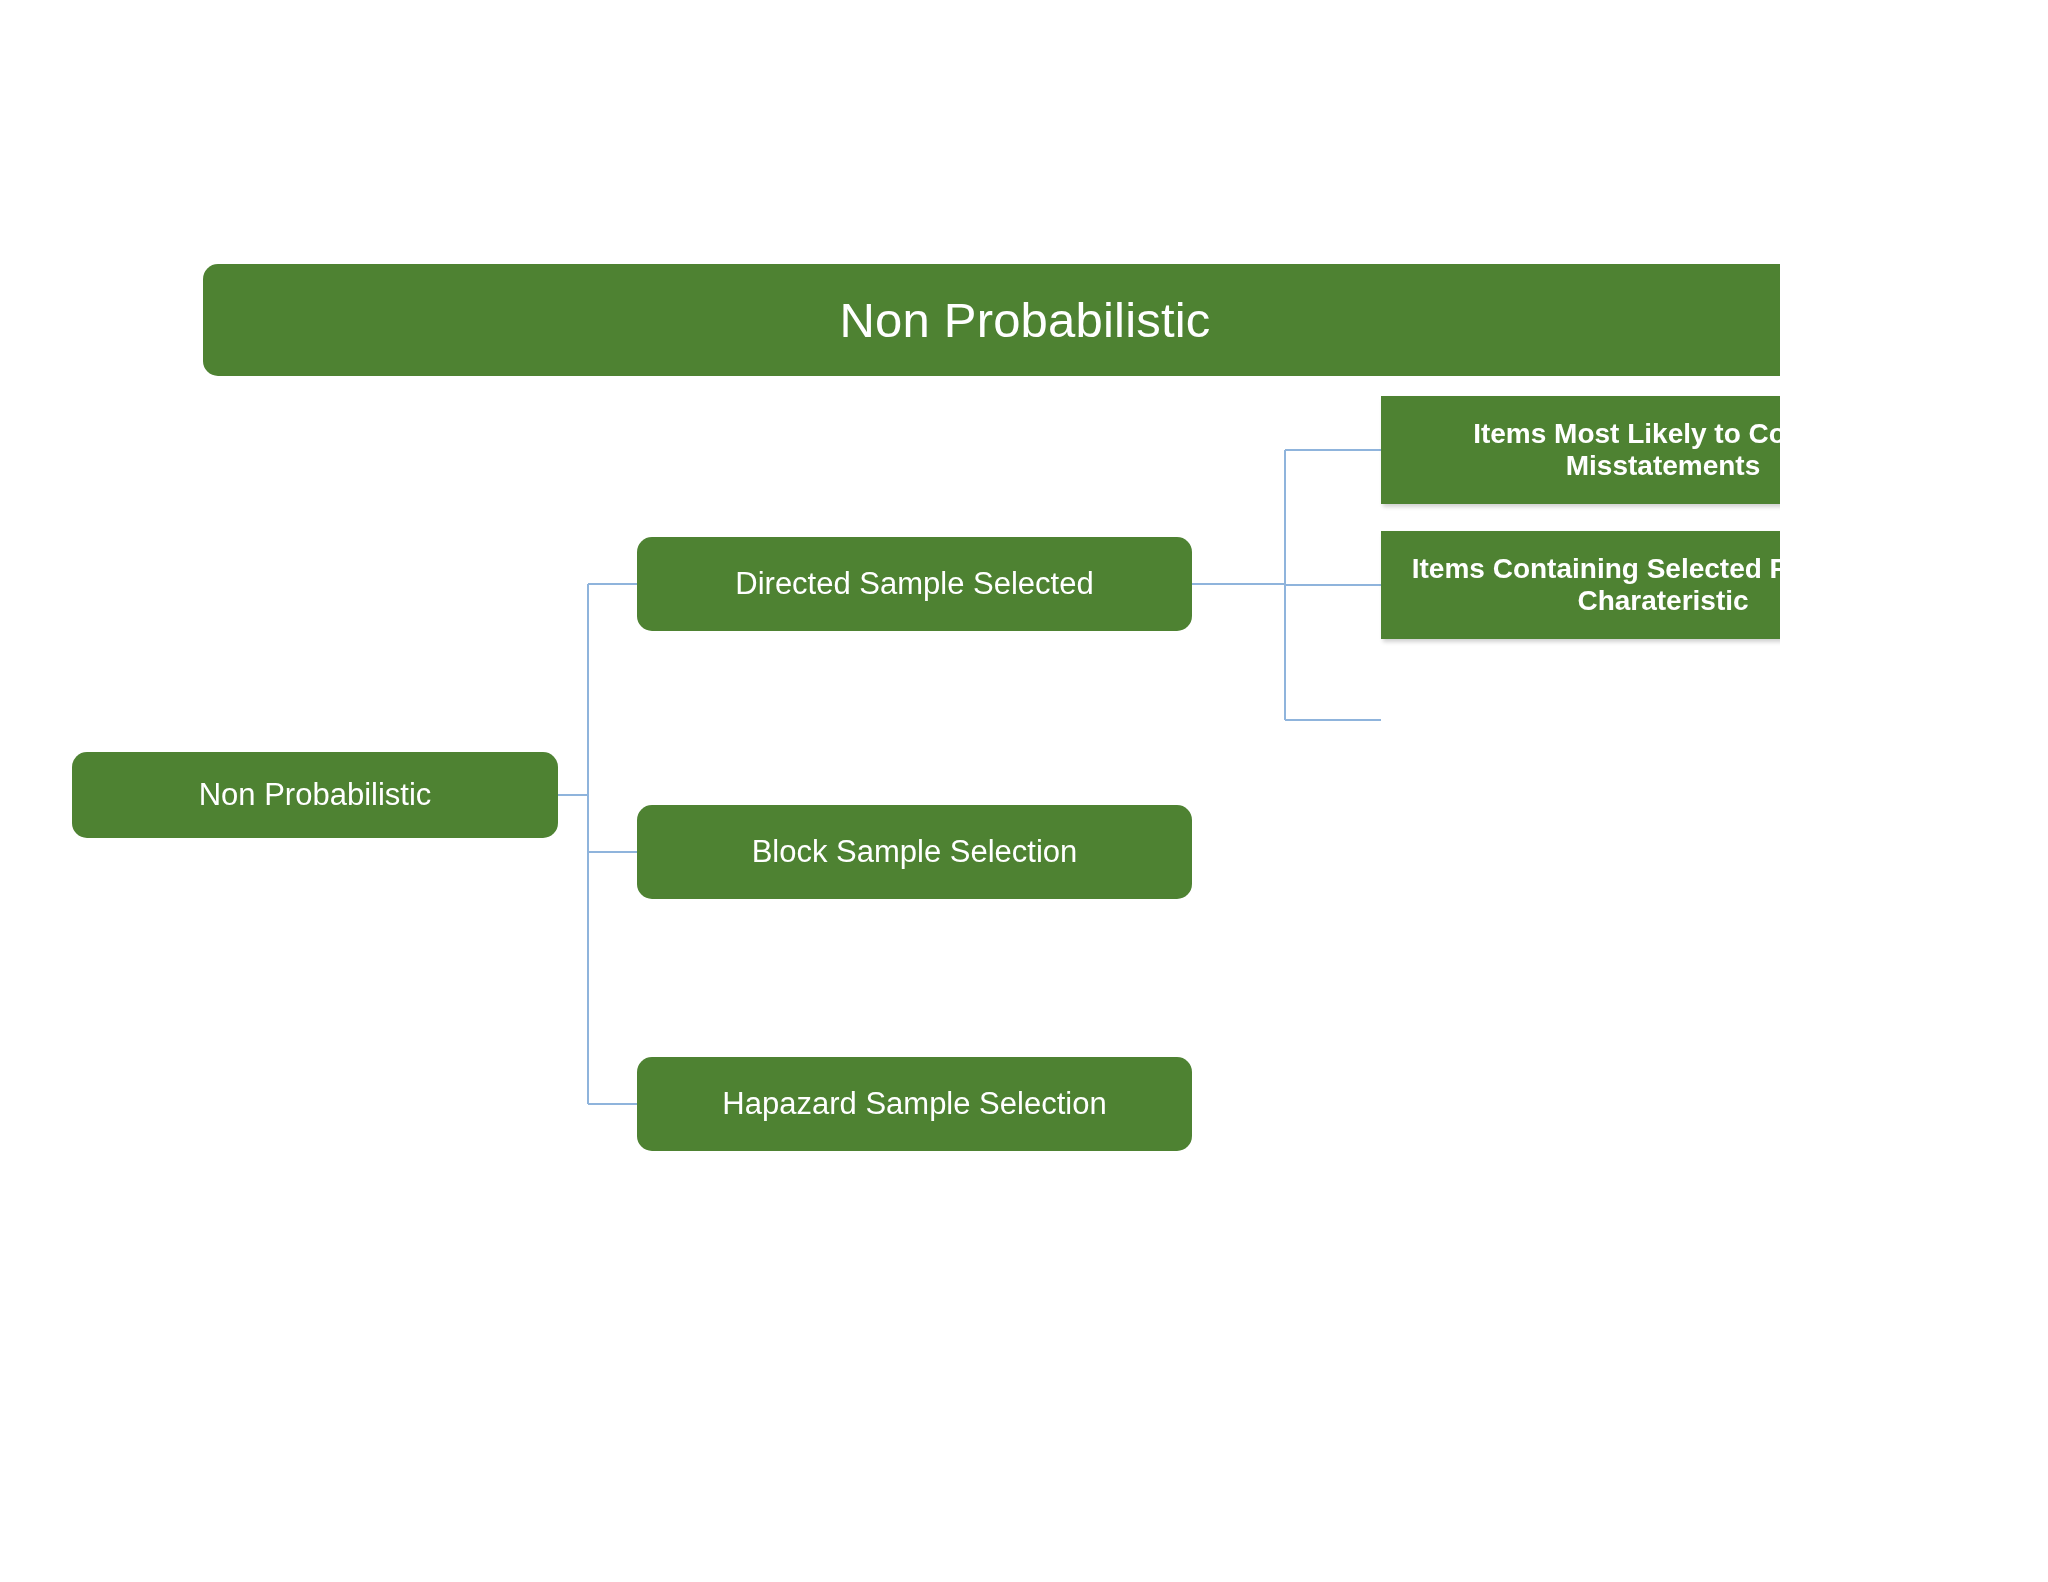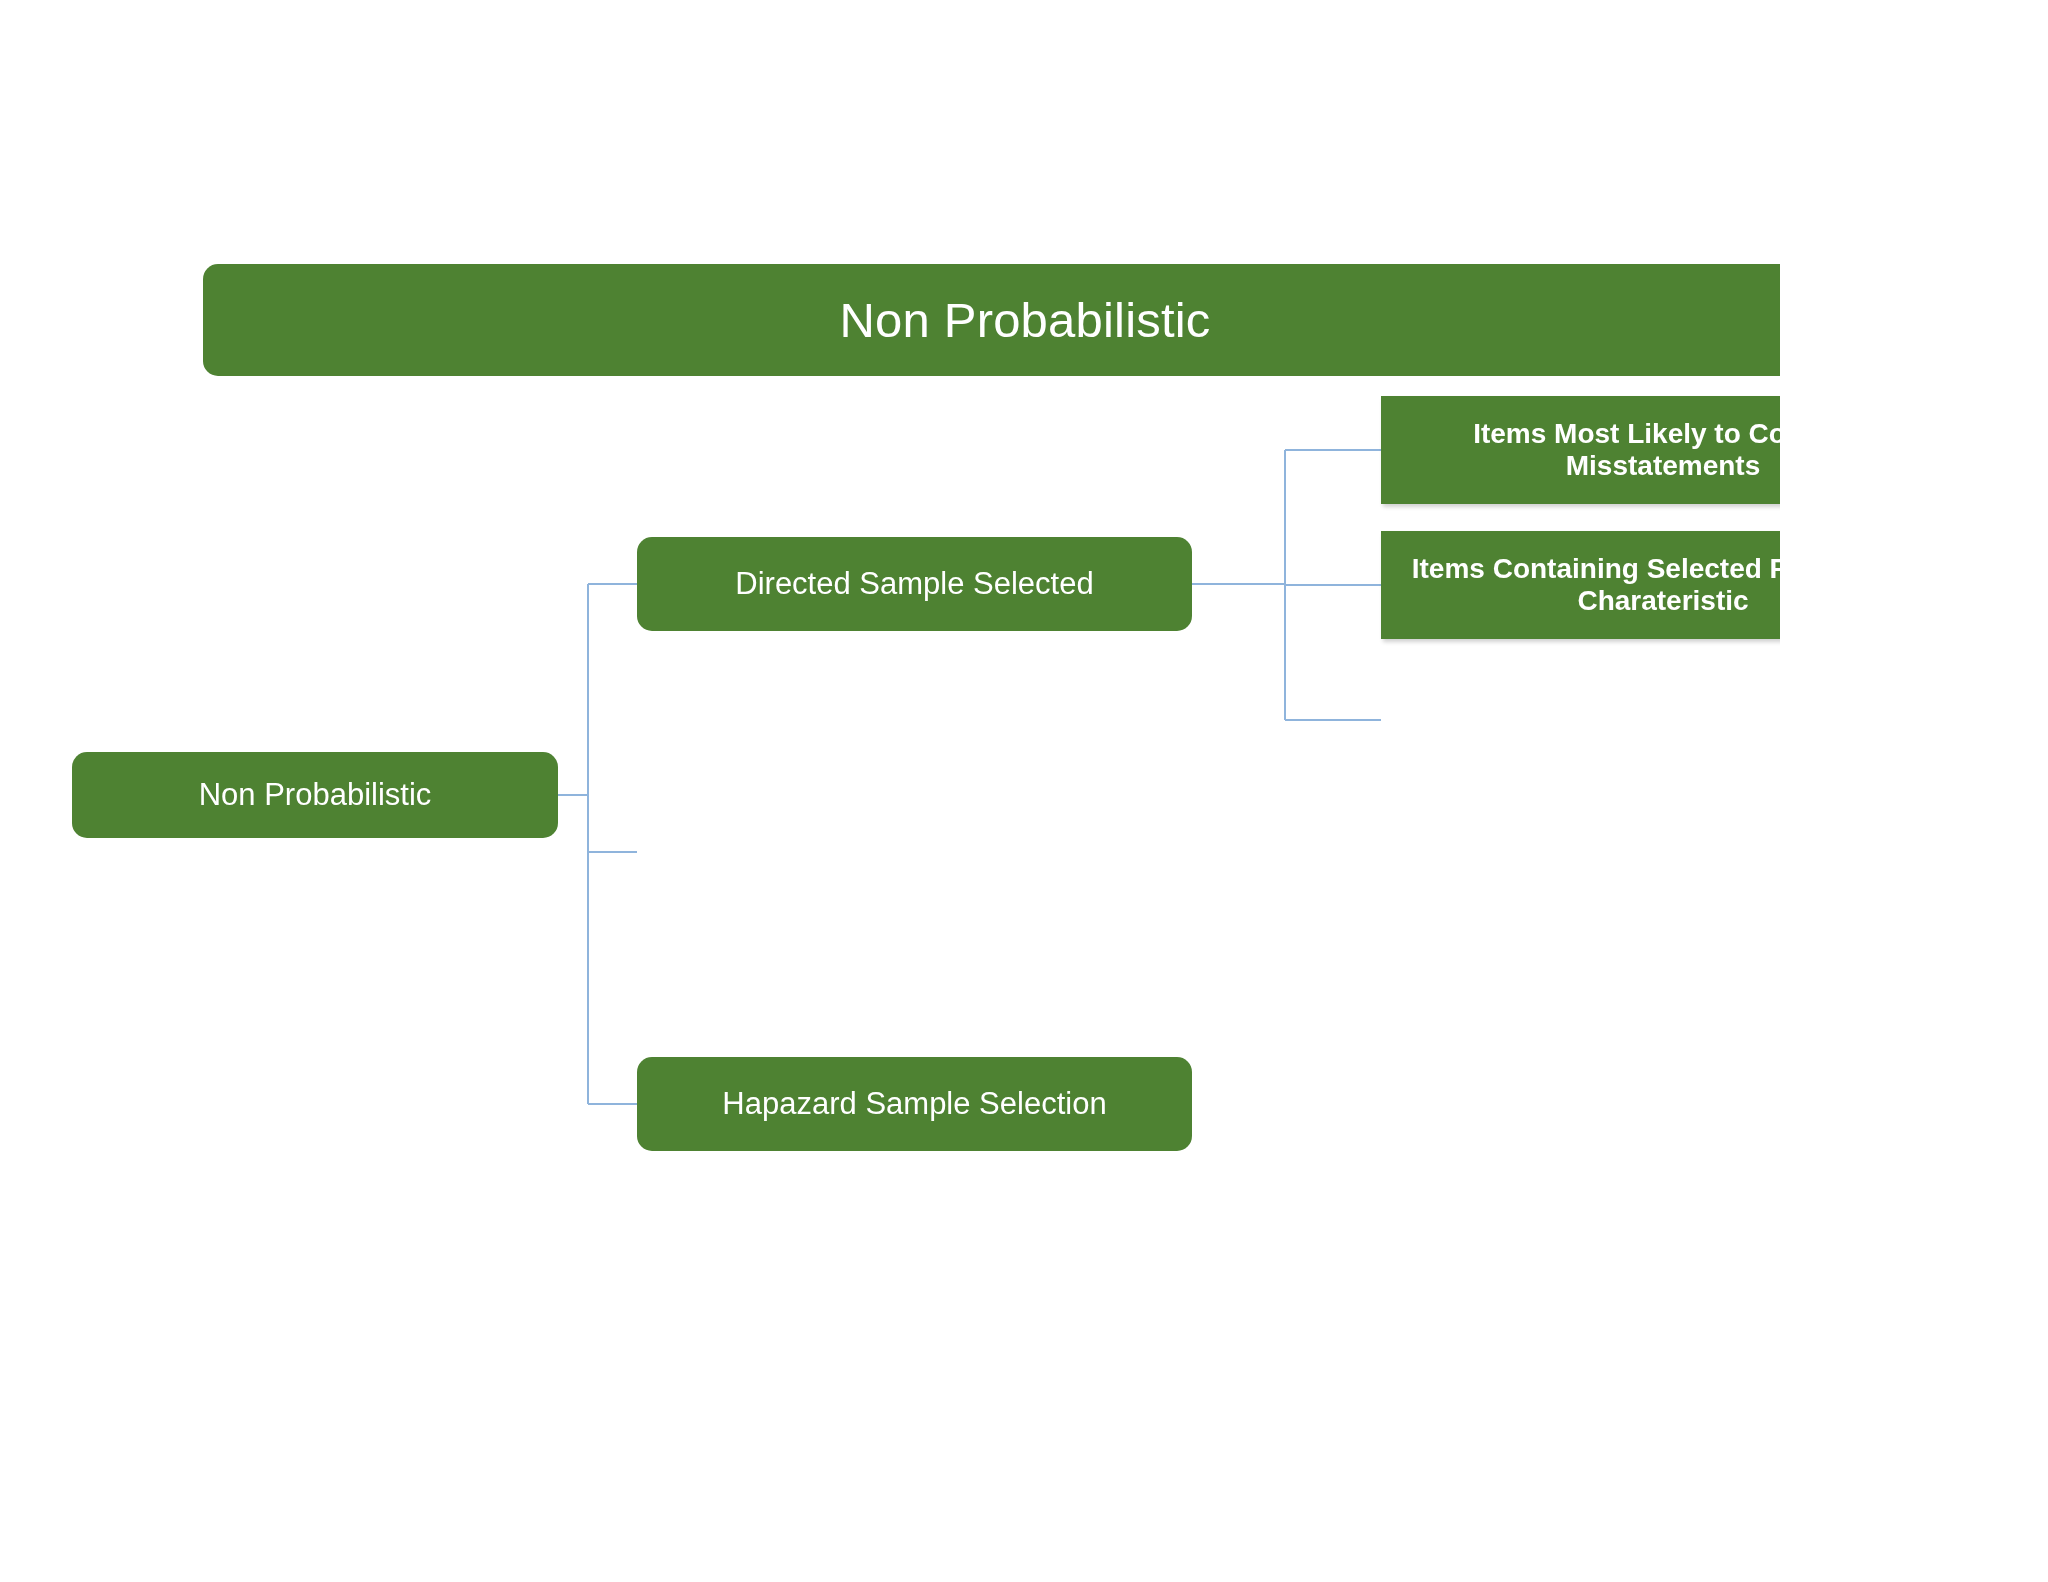--- a/index.html
+++ b/index.html
@@ -131,20 +131,23 @@
   </div>
 
   <div class="node rounded" id="root-node" style="background: rgb(78, 130, 50); color: rgb(255, 255, 255);">
     <span class="label">Non Probabilistic</span>
   </div>
 
   <div class="node rounded mid-node" id="mid-node-0" style="background: rgb(78, 130, 50); color: rgb(255, 255, 255);">
     <span class="label">Directed Sample Selected</span>
   </div>
 
+  <div class="node rounded mid-node" id="mid-node-1" style="background: rgb(78, 130, 50); color: rgb(255, 255, 255);">
+    <span class="label">Block Sample Selection</span>
+  </div>
 
   <div class="node rounded mid-node" id="mid-node-2" style="background: rgb(78, 130, 50); color: rgb(255, 255, 255);">
     <span class="label">Hapazard Sample Selection</span>
   </div>
 
   <div class="node squared leaf-node" id="leaf-node-0" style="background: rgb(78, 130, 50); color: rgb(255, 255, 255);">
     <span class="label">Items Most Likely to Contain Misstatements</span>
   </div>
 
   <div class="node squared leaf-node" id="leaf-node-1" style="background: rgb(78, 130, 50); color: rgb(255, 255, 255);">

